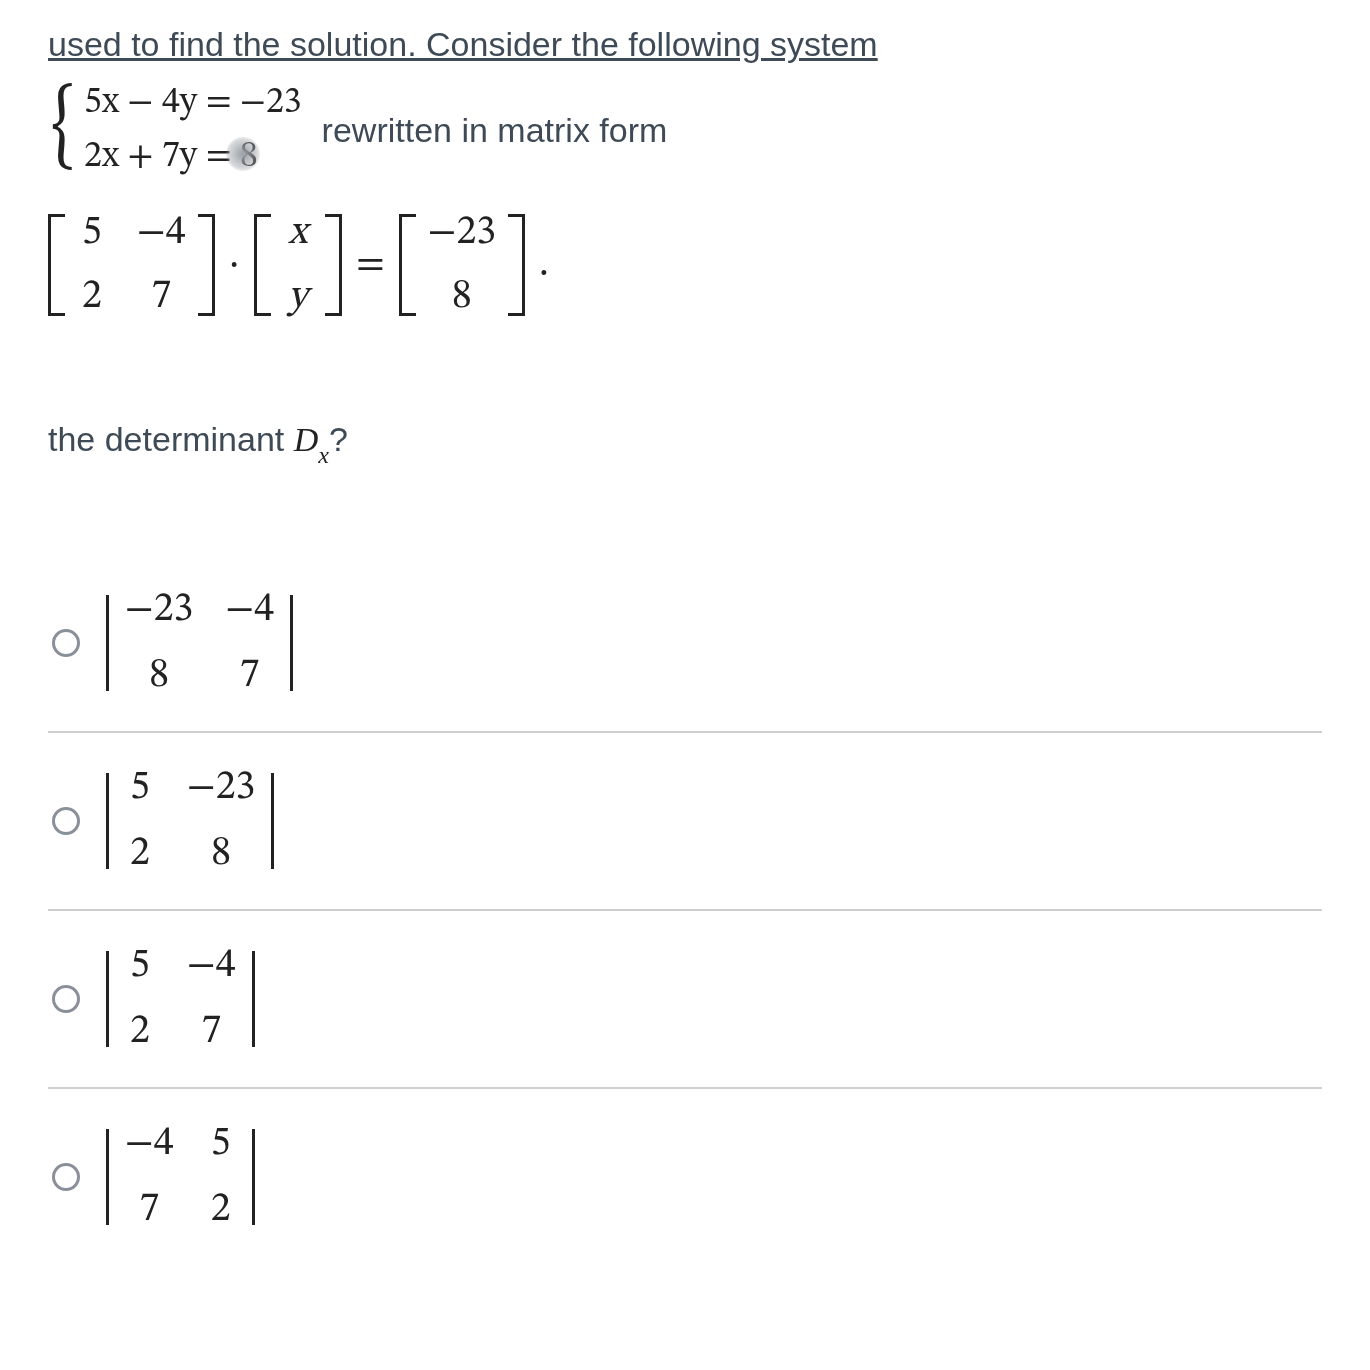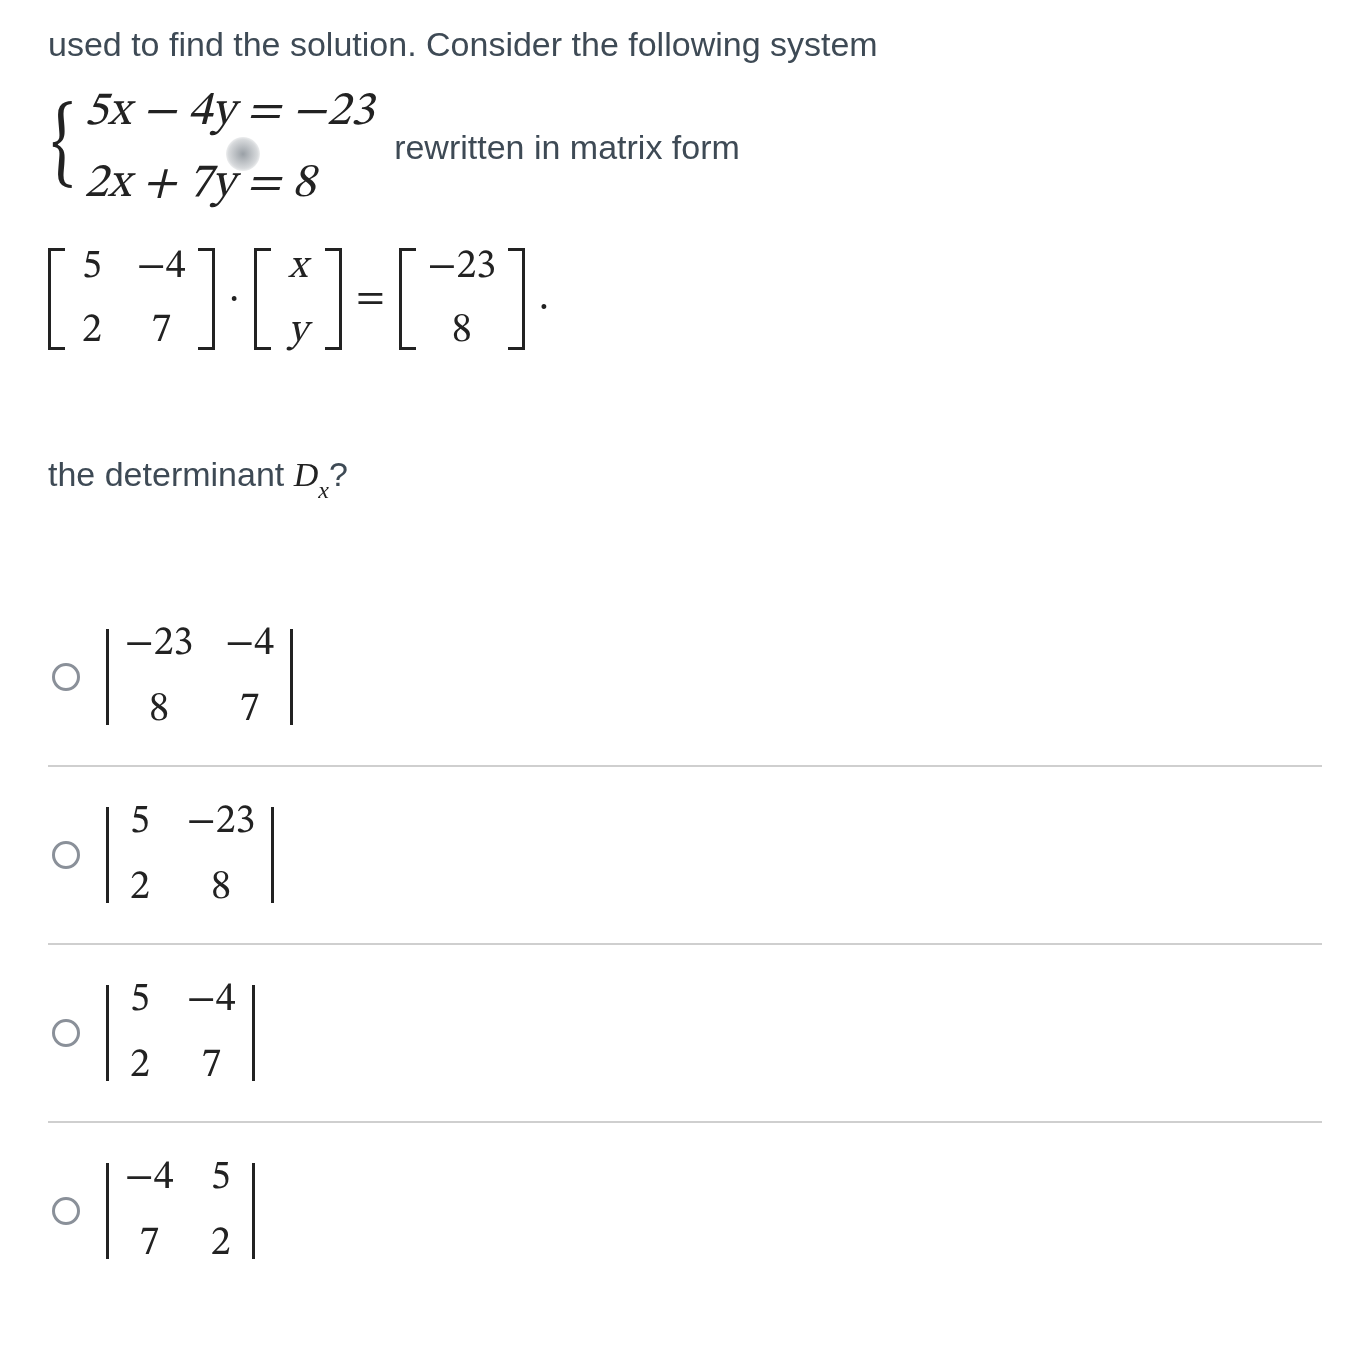--- a/index.html
+++ b/index.html
@@ -10,35 +10,35 @@
     color:#3e4a55;
     font-size:34px;
     line-height:1.45;
     padding:20px 48px 60px 48px;
     box-sizing:border-box;
   }
   .math{
     font-family:"Cambria Math","STIX Two Math","Latin Modern Math","Times New Roman",serif;
     color:#222;
   }
-  .intro{margin-bottom:6px;}
+  .intro{margin-bottom:6px;text-decoration:underline;}
   .sys-matrix-block{margin:8px 0 22px 0;}
   .sys-row{display:flex;align-items:center;gap:20px;}
   
   .system{
     display:flex;align-items:center;gap:6px;
   }
   .brace{
     font-family:"Cambria Math","STIX Two Math",serif;
     font-size:92px;line-height:1;color:#222;
     transform:scaleX(0.8);
     position:relative;top:-2px;
   }
   .eqns{display:flex;flex-direction:column;gap:2px;}
-  .eqn{font-size:48px;white-space:nowrap;font-style:italic;}
+  .eqn{font-size:36px;white-space:nowrap;}
   .annot{font-size:34px;color:#3e4a55;}
   
   .mat{
     display:inline-flex;align-items:center;font-size:40px;
     vertical-align:middle;
   }
   .lbr,.rbr{
     display:inline-block;width:14px;height:96px;position:relative;
     border-top:3px solid #222;border-bottom:3px solid #222;
   }

